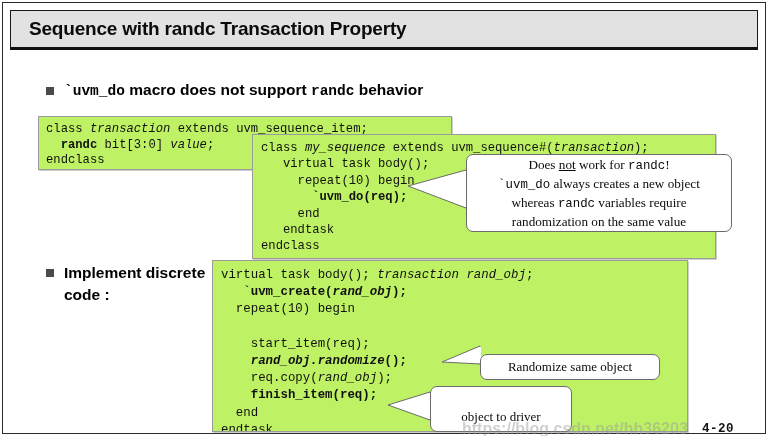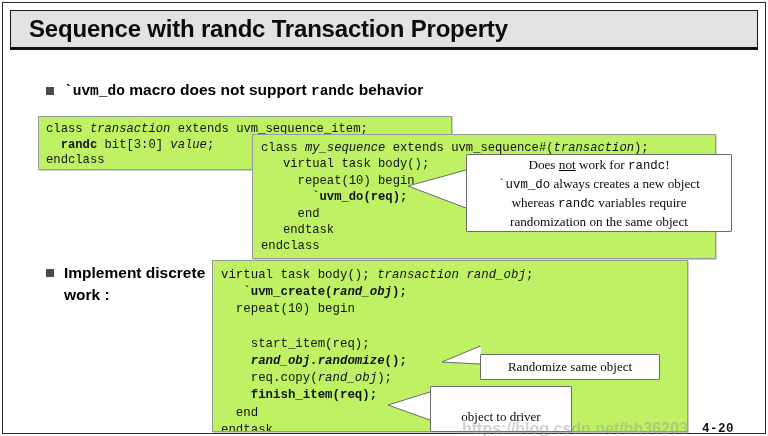--- a/index.html
+++ b/index.html
@@ -34,21 +34,21 @@
     width: 748px;
     height: 40px;
     box-sizing: border-box;
     background: #e2e2e2;
     border: 1px solid #1a1a1a;
     border-bottom: 3px solid #111111;
     display: flex;
     align-items: center;
   }
   .title-text {
-    font-size: 24px;
+    font-size: 19px;
     font-weight: bold;
     color: #0b0b0b;
     padding-left: 18px;
     letter-spacing: -0.2px;
     white-space: nowrap;
   }
   
   .body-area {
     position: absolute;
     left: 10px;
@@ -125,21 +125,21 @@
   }
   .ital { font-style: italic; }
   .bld  { font-weight: bold; }
 
   
   .callout {
     position: absolute;
     box-sizing: border-box;
     background: #ffffff;
     border: 1px solid #6b6b6b;
-    border-radius: 1px;
+    border-radius: 7px;
     font-family: "Liberation Serif", serif;
     font-size: 13px;
     color: #0a0a0a;
     text-align: center;
     line-height: 16.5px;
     z-index: 6;
     display: flex;
     align-items: center;
     justify-content: center;
     padding: 3px 8px;
@@ -222,21 +222,21 @@
     <div class="code-box" id="code-box-2"><span>class </span><span class="ital">my_sequence</span><span> extends uvm_sequence#(</span><span class="ital">transaction</span><span>);
    virtual task body();
      repeat(10) begin
        </span><span class="bld">`uvm_do(req);</span><span>
      end
    endtask
 endclass</span></div>
 
     <div class="bullet-row" id="bullet2">
       <span class="bullet-sq"></span>
-      <span class="bullet-text">Implement discrete work :</span>
+      <span class="bullet-text">Implement discrete code :</span>
     </div>
 
     <div class="code-box" id="code-box-3"><span>virtual task body(); </span><span class="ital">transaction rand_obj</span><span>;
    </span><span class="bld">`uvm_create(<span class="ital">rand_obj</span>);</span><span>
   repeat(10) begin
     </span><span>
     start_item(req);
     </span><span class="bld ital">rand_obj.randomize</span><span class="bld">();</span><span>
     req.copy(</span><span class="ital">rand_obj</span><span>);
     </span><span class="bld">finish_item(req);</span><span>
@@ -253,21 +253,21 @@
 
       <path d="M 420 318 L 378 331 L 420 346 Z" fill="#ffffff" stroke="#6b6b6b" stroke-width="1"></path>
       <line x1="420" y1="319" x2="420" y2="345" stroke="#ffffff" stroke-width="2"></line>
     </svg>
 
     <div class="callout" id="callout-1">
       <div>
         <span>Does </span><u>not</u><span> work for </span><span class="mc">randc</span><span>!</span><br>
         <span class="mc">`uvm_do</span><span> always creates a new object</span><br>
         <span>whereas </span><span class="mc">randc</span><span> variables require</span><br>
-        <span>randomization on the same object</span>
+        <span>randomization on the same value</span>
       </div>
     </div>
 
     <div class="callout" id="callout-2">
       <span>Randomize same object</span>
     </div>
 
     <div class="callout" id="callout-3">
       <div>
         <br>

